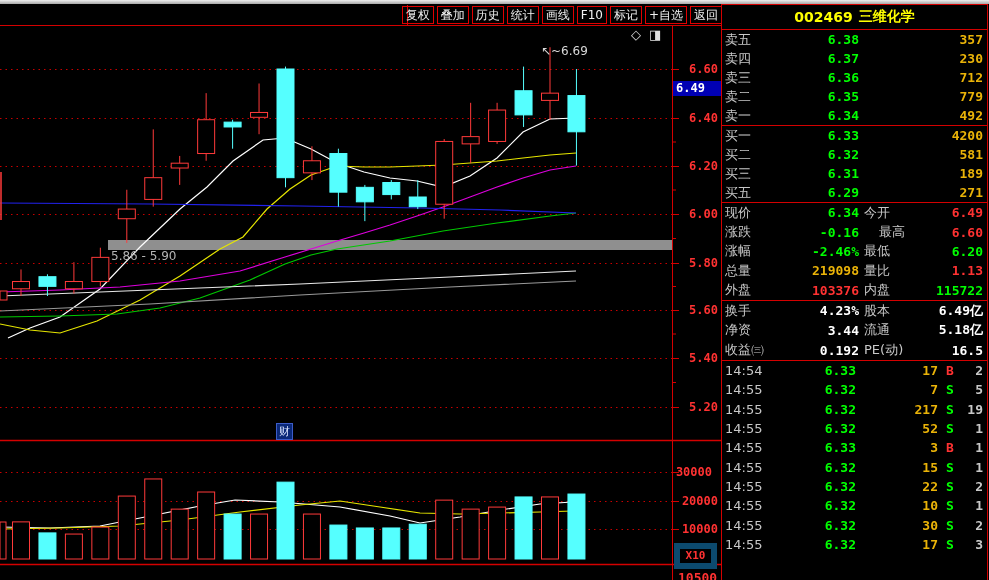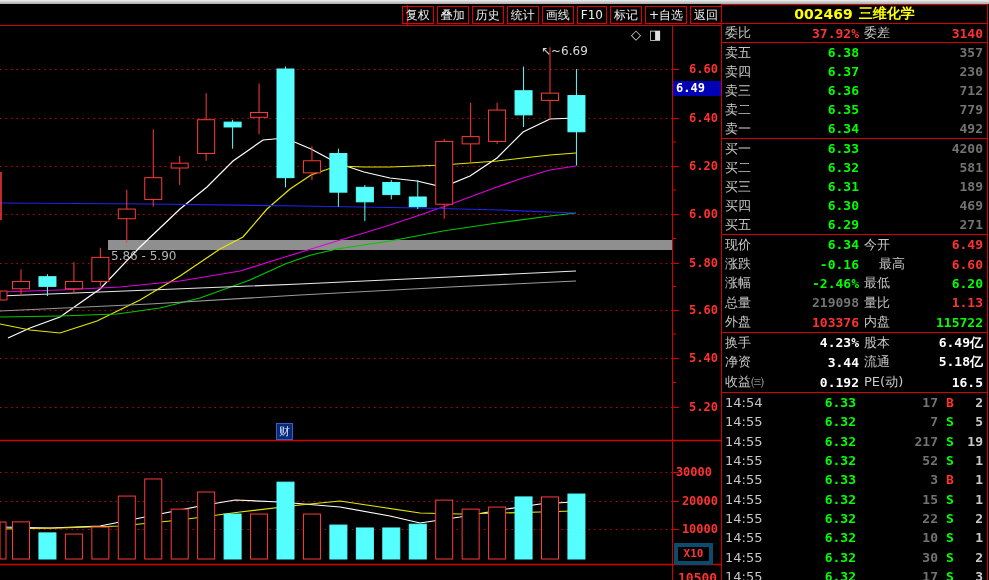--- a/index.html
+++ b/index.html
@@ -17,36 +17,36 @@
   
   .chart-svg{position:absolute;left:0;top:0;}
   .axis-label{position:absolute;width:44px;text-align:right;color:#ff3232;
               font:bold 12px "DejaVu Sans Mono",monospace;}
   .price-marker{position:absolute;left:673px;top:81px;width:48px;height:15px;background:#0000b4;
                 color:#fff;font:bold 12px "DejaVu Sans Mono",monospace;line-height:15px;padding-left:3px;box-sizing:border-box;}
   .annotation{position:absolute;left:541px;top:44px;color:#d8d8d8;font:12px "DejaVu Sans",sans-serif;}
   .range-label{position:absolute;left:111px;top:249px;color:#b4b4b4;font:12px "DejaVu Sans",sans-serif;}
   .cai-badge{position:absolute;left:276px;top:423px;width:15px;height:15px;background:#0a2878;
              border:1px solid #3c5cc8;color:#dce6ff;font:11px/15px "DejaVu Sans",sans-serif;text-align:center;}
-  .x10-box{position:absolute;left:674px;top:543px;width:31px;height:14px;border:4px solid #0c4a6e;
+  .x10-box{position:absolute;left:674px;top:543px;width:31px;height:14px;border:6px solid #0c4a6e;
            color:#ff3232;font:bold 11px/14px "DejaVu Sans Mono",monospace;text-align:center;}
   .partial-bottom{position:absolute;left:678px;top:570px;color:#ff3232;
                   font:bold 13px "DejaVu Sans Mono",monospace;}
   .mini-icon{position:absolute;top:28px;color:#e0e0e0;font-size:13px;line-height:14px;}
   
   .panel{position:absolute;left:721px;top:4px;width:267px;height:576px;box-sizing:border-box;
          border-left:1px solid #d40000;border-right:1px solid #d40000;border-top:1px solid #d40000;
          display:flex;flex-direction:column;font-size:13px;}
   .sect{border-bottom:1px solid #d40000;}
   .p-header{height:24px;display:flex;align-items:center;justify-content:center;gap:6px;
             color:#ffff00;font-weight:bold;font-size:14px;}
   .row{display:flex;align-items:center;padding:0 0 0 3px;box-sizing:border-box;}
   .row .lbl{color:#c8c8c8;}
   .num{font-weight:bold;font-family:"DejaVu Sans Mono",monospace;}
-  .g{color:#00ff00}.r{color:#ff3232}.y{color:#737373}.w{color:#ffffff}.gy{color:#c8c8c8}
+  .g{color:#00ff00}.r{color:#ff3232}.y{color:#eab308}.w{color:#ffffff}.gy{color:#c8c8c8}
   .weibi-row{height:25px;}
   .lvl-row{height:19px;}
   .stat-row{height:19.4px;}
   .stat2-row{height:19.7px;}
   .tick-row{height:19.3px;}
   .c-l52{width:52px;flex:none;}
   .c-r82{width:82px;flex:none;text-align:right;}
   .c-fr{flex:1;text-align:right;padding-right:4px;}
   .t-time{width:44px;flex:none;}
   .t-price{width:87px;flex:none;text-align:right;}
@@ -207,26 +207,20 @@
       <div class="axis-label" style="left: 668px; top: 465px;">30000</div>
       <div class="axis-label" style="left: 674px; top: 494px;">20000</div>
       <div class="axis-label" style="left: 674px; top: 522px;">10000</div>
     </div>
 
   <div class="panel">
     <div class="p-header sect">
       <span>002469</span>
       <span>三维化学</span>
     </div>
-    <div class="row weibi-row sect">
-      <span class="lbl c-l52">委比</span>
-      <span class="num r c-r82">37.92%</span>
-      <span class="lbl c-l52" style="padding-left:5px;">委差</span>
-      <span class="num r c-fr">3140</span>
-    </div>
     <div class="sect" id="asks">
         <div class="row lvl-row">
           <span class="lbl c-l52">卖五</span>
           <span class="num g c-r82">6.38</span>
           <span class="num y c-fr">357</span>
         </div>
         <div class="row lvl-row">
           <span class="lbl c-l52">卖四</span>
           <span class="num g c-r82">6.37</span>
           <span class="num y c-fr">230</span>
@@ -255,25 +249,20 @@
         </div>
         <div class="row lvl-row">
           <span class="lbl c-l52">买二</span>
           <span class="num g c-r82">6.32</span>
           <span class="num y c-fr">581</span>
         </div>
         <div class="row lvl-row">
           <span class="lbl c-l52">买三</span>
           <span class="num g c-r82">6.31</span>
           <span class="num y c-fr">189</span>
-        </div>
-        <div class="row lvl-row">
-          <span class="lbl c-l52">买四</span>
-          <span class="num g c-r82">6.30</span>
-          <span class="num y c-fr">469</span>
         </div>
         <div class="row lvl-row">
           <span class="lbl c-l52">买五</span>
           <span class="num g c-r82">6.29</span>
           <span class="num y c-fr">271</span>
         </div>
       </div>
     <div class="sect" id="stats">
         <div class="row stat-row">
           <span class="lbl c-l52">现价</span>

